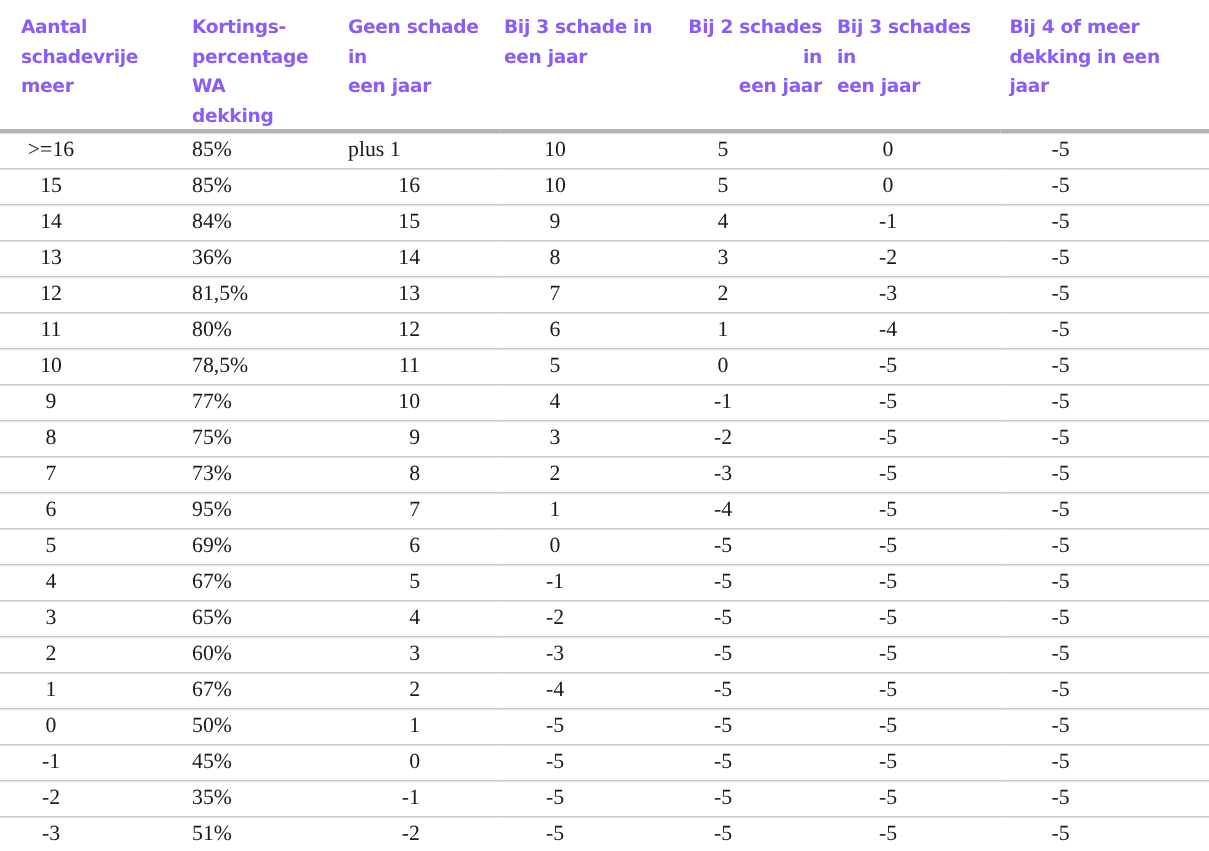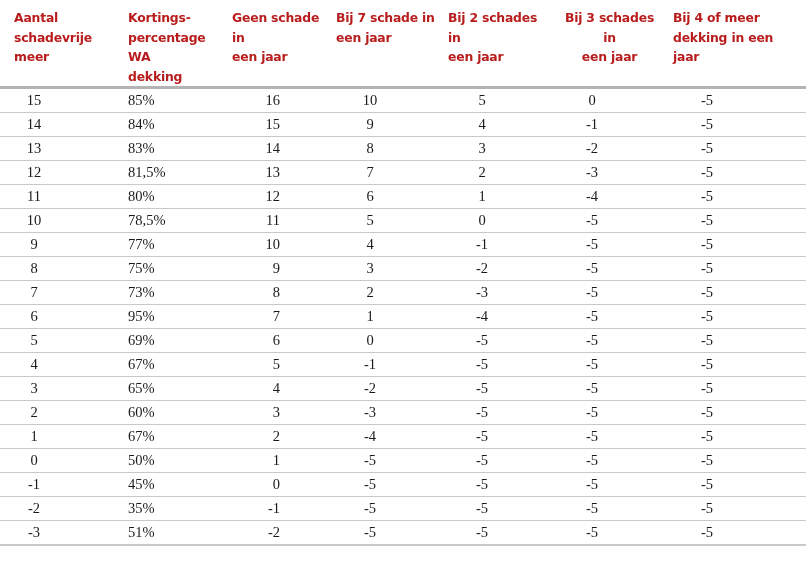--- a/index.html
+++ b/index.html
@@ -29,21 +29,21 @@
   }
 
   
   thead th {
     font-family: "DejaVu Sans", sans-serif;
     font-weight: bold;
     font-size: 12.4px;
     line-height: 19.6px;
     text-align: left;
     vertical-align: top;
-    color: #b91c1c;
+    color: #8b5cf6;
     padding: 8px 6px 0 0;
     height: 62px;
     letter-spacing: -0.2px;
   }
   thead tr {
     border-bottom: 3px solid #b3b3b3;
   }
 
   
   tbody td {
@@ -80,22 +80,22 @@
   col.w3 { width: 109px; }
   col.w4 { width: 111px; }
   col.w5 { width: 110px; }
   col.w6 { width: 113px; }
   col.w7 { width: 139px; }
 
   thead th.h1 { padding-left: 14px; }
   thead th.h2 { padding-left: 14px; }
   thead th.h3 { padding-left: 8px; }
   thead th.h4 { padding-left: 3px; }
-  thead th.h5 { padding-left: 4px; }
-  thead th.h6 { padding-left: 4px; text-align: center; }
+  thead th.h5 { padding-left: 4px; text-align: right; }
+  thead th.h6 { padding-left: 4px; }
   thead th.h7 { padding-left: 6px; }
 
   tbody td.c1 { padding-left: 12px; }
   tbody td.c2 { padding-left: 14px; }
   tbody td.c3 { padding-left: 8px; }
   tbody td.c4 { padding-left: 3px; }
   tbody td.c5 { padding-left: 4px; }
   tbody td.c6 { padding-left: 4px; }
   tbody td.c7 { padding-left: 6px; }
 </style>
@@ -123,41 +123,64 @@
         <th class="h2">
             <div>Kortings-</div>
             <div>percentage WA</div>
             <div>dekking</div>
           </th>
         <th class="h3">
             <div>Geen schade in</div>
             <div>een jaar</div>
           </th>
         <th class="h4">
-            <div>Bij 7 schade in</div>
+            <div>Bij 3 schade in</div>
             <div>een jaar</div>
           </th>
         <th class="h5">
             <div>Bij 2 schades in</div>
             <div>een jaar</div>
           </th>
         <th class="h6">
             <div>Bij 3 schades in</div>
             <div>een jaar</div>
           </th>
         <th class="h7">
             <div>Bij 4 of meer</div>
             <div>dekking in een</div>
             <div>jaar</div>
           </th>
       </tr>
     </thead>
     <tbody id="tbody">
         <tr>
           <td class="c1">
+            <span class="cellbox">&gt;=16</span>
+          </td>
+          <td class="c2">
+            <span class="cellbox">85%</span>
+          </td>
+          <td class="c3">
+            <span class="cellbox text">plus 1</span>
+          </td>
+          <td class="c4">
+            <span class="cellbox">10</span>
+          </td>
+          <td class="c5">
+            <span class="cellbox">5</span>
+          </td>
+          <td class="c6">
+            <span class="cellbox">0</span>
+          </td>
+          <td class="c7">
+            <span class="cellbox">-5</span>
+          </td>
+        </tr>
+        <tr>
+          <td class="c1">
             <span class="cellbox">15</span>
           </td>
           <td class="c2">
             <span class="cellbox">85%</span>
           </td>
           <td class="c3">
             <span class="cellbox">16</span>
           </td>
           <td class="c4">
             <span class="cellbox">10</span>
@@ -193,21 +216,21 @@
           </td>
           <td class="c7">
             <span class="cellbox">-5</span>
           </td>
         </tr>
         <tr>
           <td class="c1">
             <span class="cellbox">13</span>
           </td>
           <td class="c2">
-            <span class="cellbox">83%</span>
+            <span class="cellbox">36%</span>
           </td>
           <td class="c3">
             <span class="cellbox">14</span>
           </td>
           <td class="c4">
             <span class="cellbox">8</span>
           </td>
           <td class="c5">
             <span class="cellbox">3</span>
           </td>

